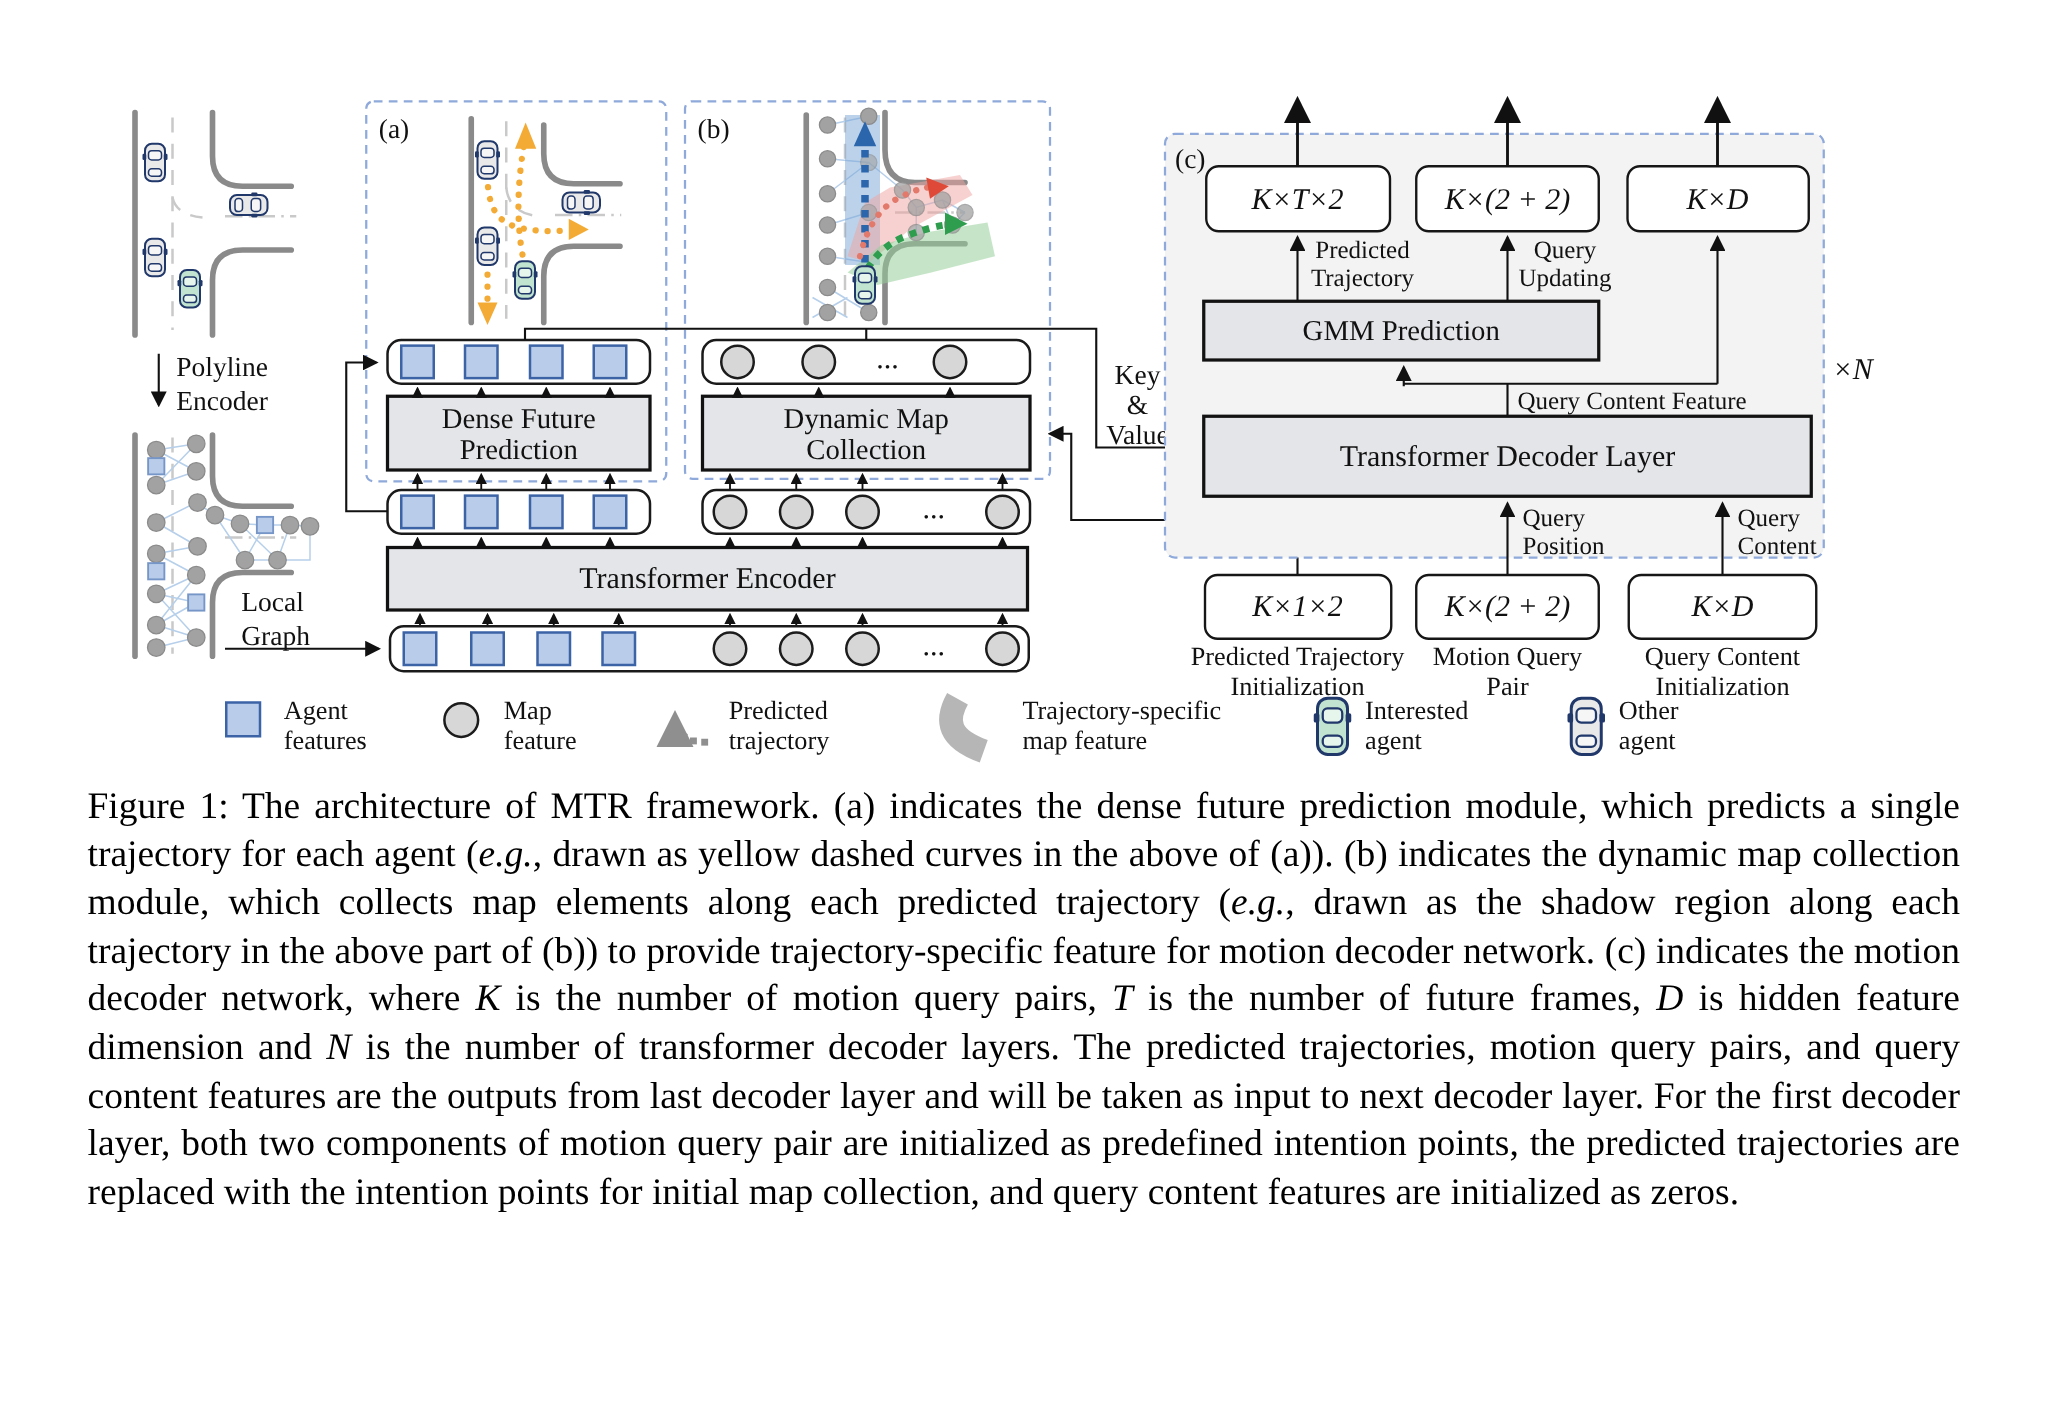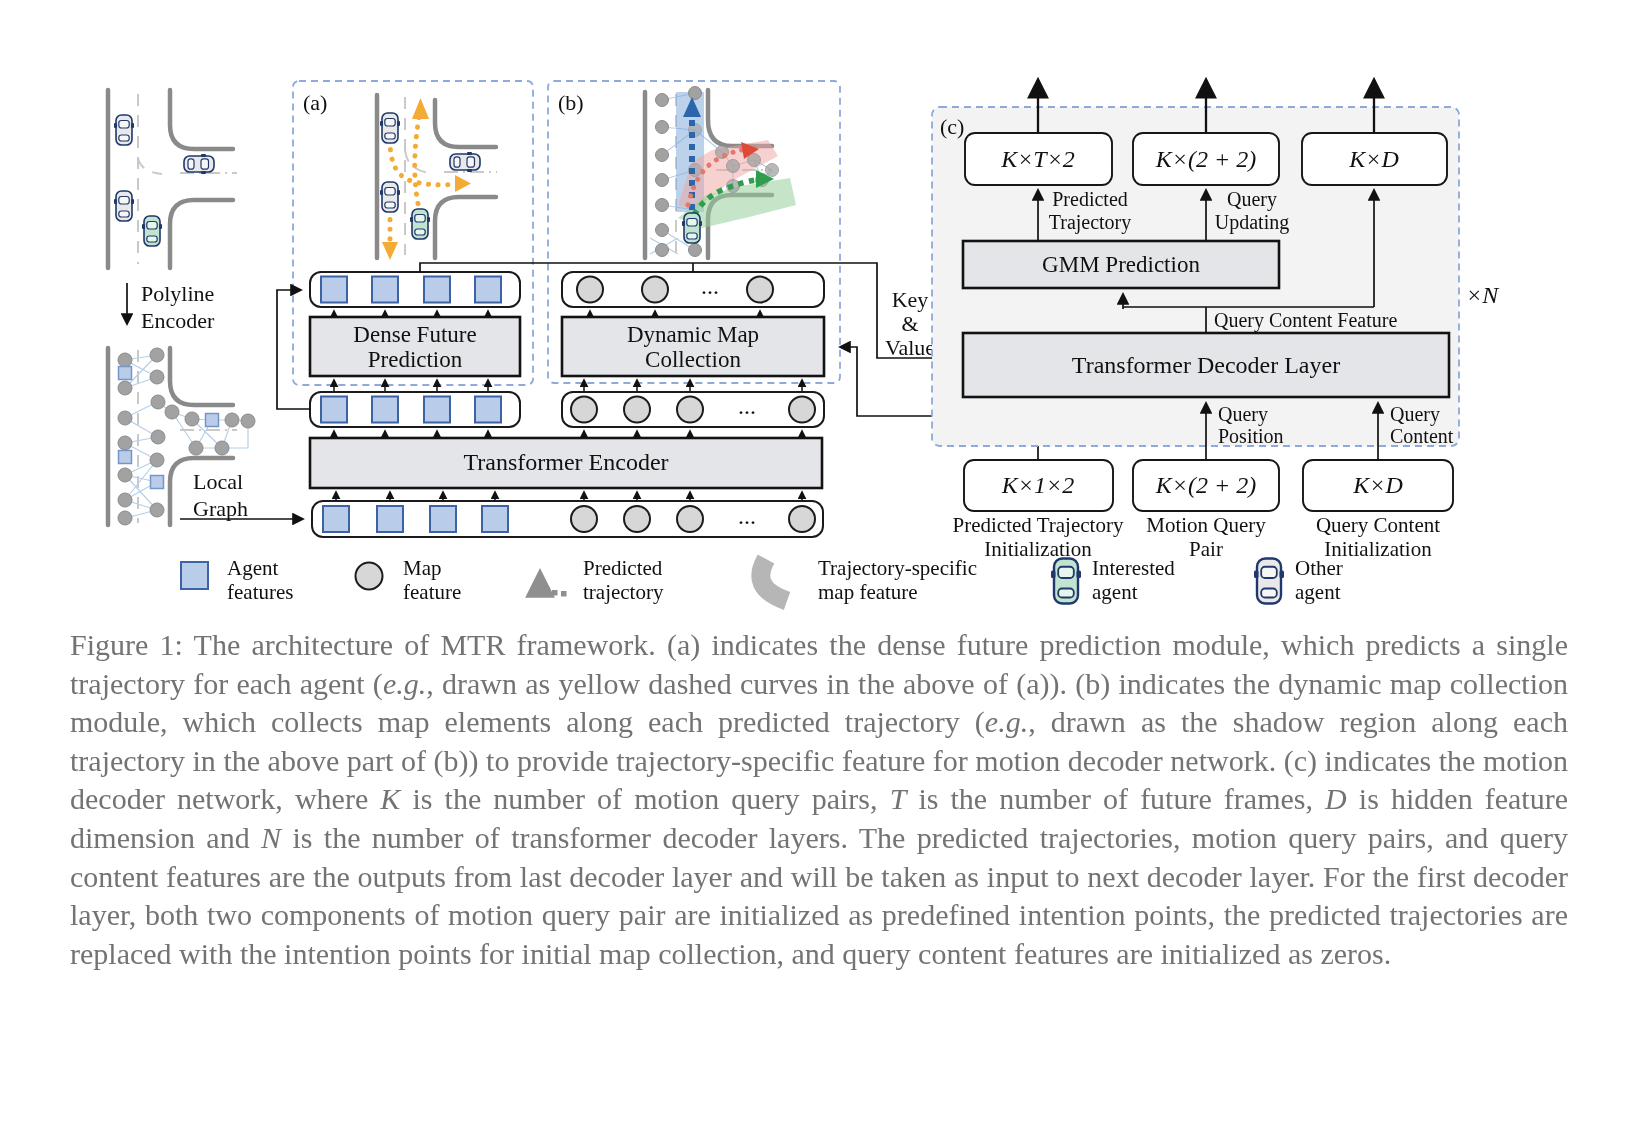--- a/index.html
+++ b/index.html
@@ -32,21 +32,21 @@
   .btraj{stroke:var(--blue_traj);stroke-width:6px;fill:none;stroke-dasharray:6 6;}
   .rtraj{stroke:var(--red_soft);stroke-width:5px;fill:none;stroke-dasharray:0.1 9;stroke-linecap:round;}
   .gtraj{stroke:var(--green_traj);stroke-width:5.5px;fill:none;stroke-dasharray:5.5 5.5;}
   .car .cb{fill:var(--car-fill,#e9e9e9);stroke:var(--car_stroke);stroke-width:1.6px;}
   .car .cg{fill:var(--car-glass,#f6f6f6);stroke:var(--car_stroke);stroke-width:1.2px;}
   .car .cm{fill:var(--car_stroke);}
   .gray{--car-fill:var(--car_gray);--car-glass:#f6f6f6;}
   .green{--car-fill:var(--car_green);--car-glass:#e6f6ec;}
   .caption{
     position:absolute;left:70px;top:626px;width:1498px;
-    font-size:30px;line-height:38.6px;text-align:justify;color:#737373;
+    font-size:30px;line-height:38.6px;text-align:justify;color:#000000;
   }
   .caption .it{font-style:italic;}
 </style>
 </head>
 <body>
 
 <svg width="1636" height="620" viewBox="0 0 1636 620">
   <defs>
     <marker id="mA" viewBox="0 0 10 10" refX="8.5" refY="5" markerWidth="7.5" markerHeight="7.5" orient="auto-start-reverse">
       <path d="M0,0 L10,5 L0,10 z" fill="#111"></path>

